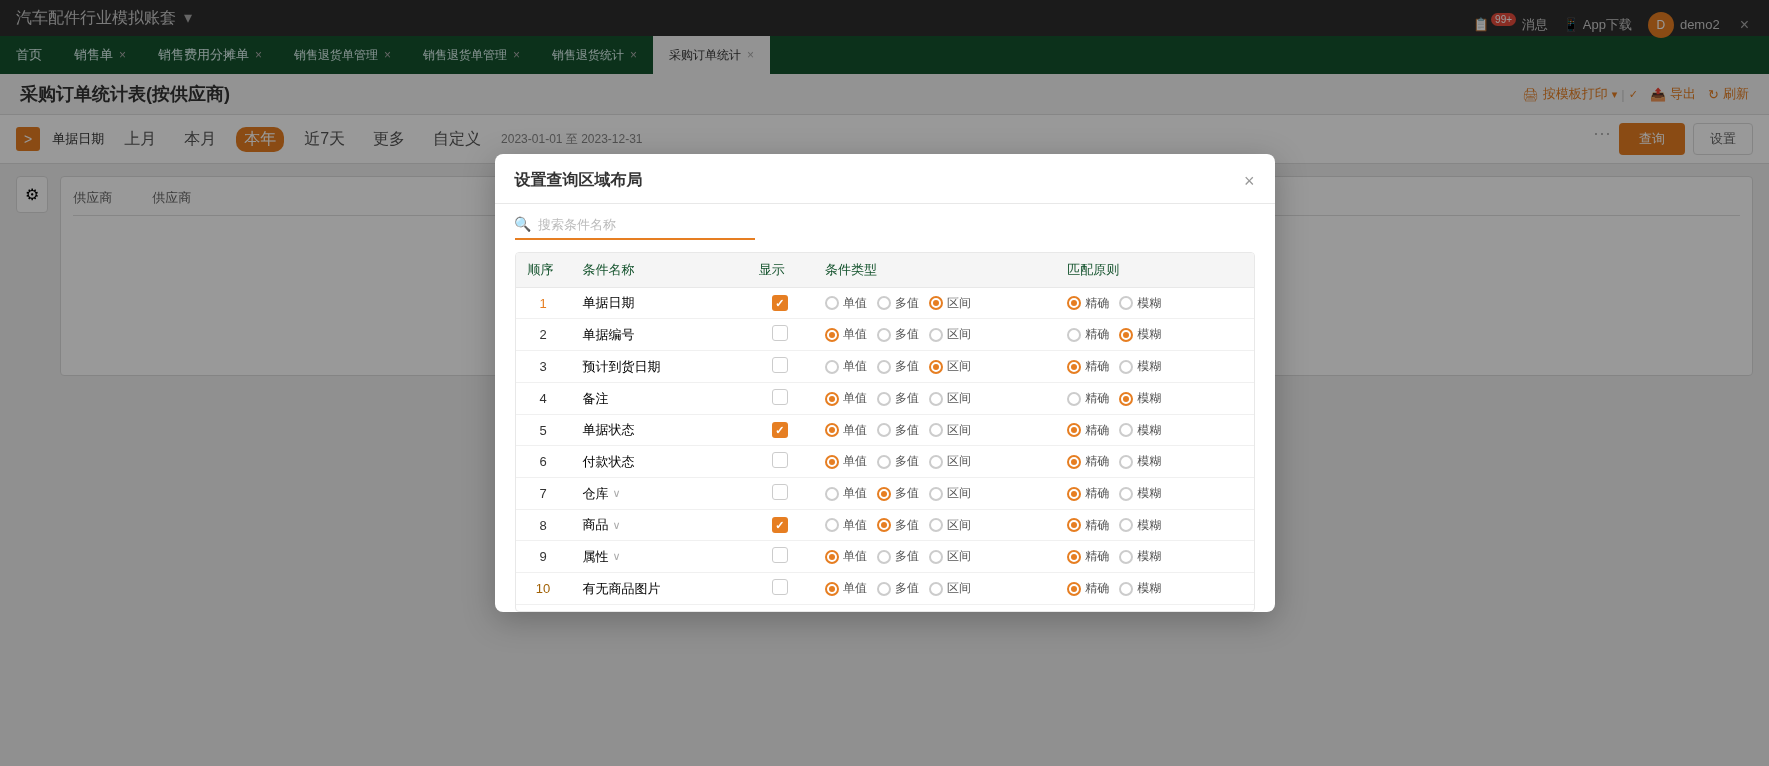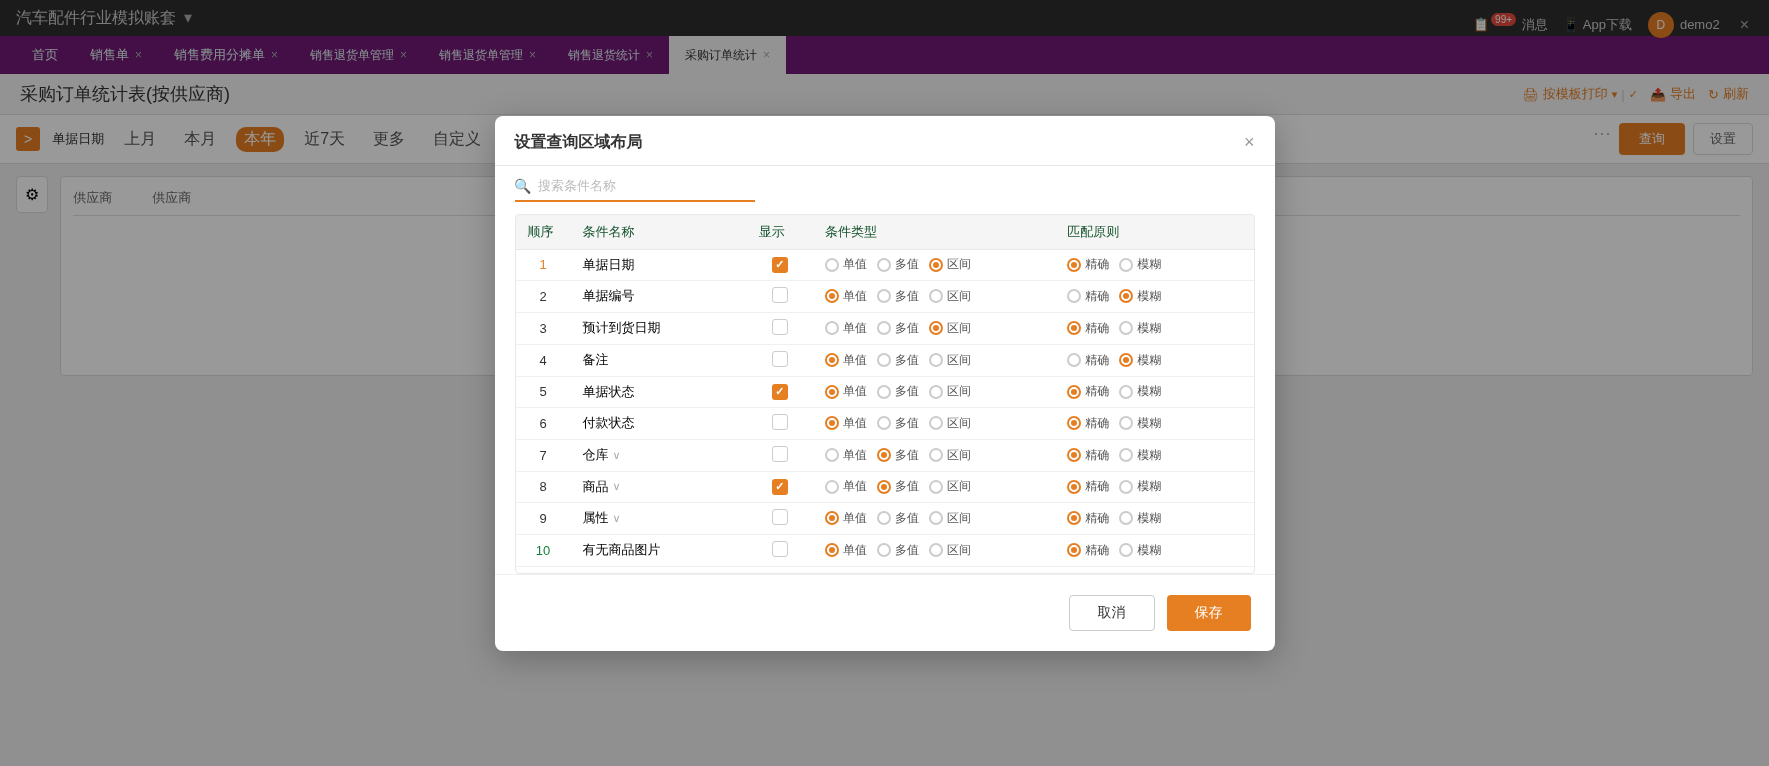--- a/index.html
+++ b/index.html
@@ -41,25 +41,25 @@
     }
     .close-btn-top {
       color: #aaa;
       cursor: pointer;
       font-size: 16px;
       padding: 4px;
     }
 
     
     .tab-bar {
-      background: #701a75;
+      background: #14532d;
       height: 38px;
       display: flex;
       align-items: center;
-      padding: 0 16px;
+      padding: 0 0;
     }
     .tab-item {
       padding: 0 16px;
       height: 38px;
       display: flex;
       align-items: center;
       color: #e0f5f3;
       font-size: 13px;
       cursor: pointer;
       white-space: nowrap;
@@ -78,21 +78,21 @@
     .page-header {
       background: #f5f5f5;
       padding: 8px 20px;
       display: flex;
       align-items: center;
       justify-content: space-between;
       border-bottom: 1px solid #e0e0e0;
     }
     .page-title {
       font-size: 18px;
-      font-weight: normal;
+      font-weight: bold;
       color: #333;
     }
     .header-actions {
       display: flex;
       align-items: center;
       gap: 12px;
     }
     .btn-print {
       display: flex;
       align-items: center;
@@ -860,21 +860,21 @@
                       <span>精确</span>
                     </span>
                     <span class="radio-opt">
                       <span class="radio-dot"></span>
                       <span>模糊</span>
                     </span>
                   </div>
                 </td>
               </tr>
               <tr>
-                <td class="col-order" style="text-align: center; color: #15803d;">10</td>
+                <td class="col-order" style="text-align: center; color: #a16207;">10</td>
                 <td>
                   <div class="col-name-cell">有无商品图片</div>
                 </td>
                 <td class="col-show" style="text-align: center;"><span class="cb-unchecked"></span></td>
                 <td class="col-type">
                   <div class="radio-group">
                     <span class="radio-opt">
                       <span class="radio-dot selected"></span>
                       <span>单值</span>
                     </span>
@@ -908,22 +908,14 @@
                 </td>
                 <td class="col-show" style="text-align: center;"><span class="cb-unchecked"></span></td>
                 <td class="col-type"></td>
                 <td class="col-match"></td>
               </tr>
             </tbody>
         </table>
       </div>
     </div>
 
-    <div class="modal-footer">
-      <button class="btn-cancel">
-        <span>取消</span>
-      </button>
-      <button class="btn-save">
-        <span>保存</span>
-      </button>
-    </div>
   </div>
 </div>
 
 </body></html>

